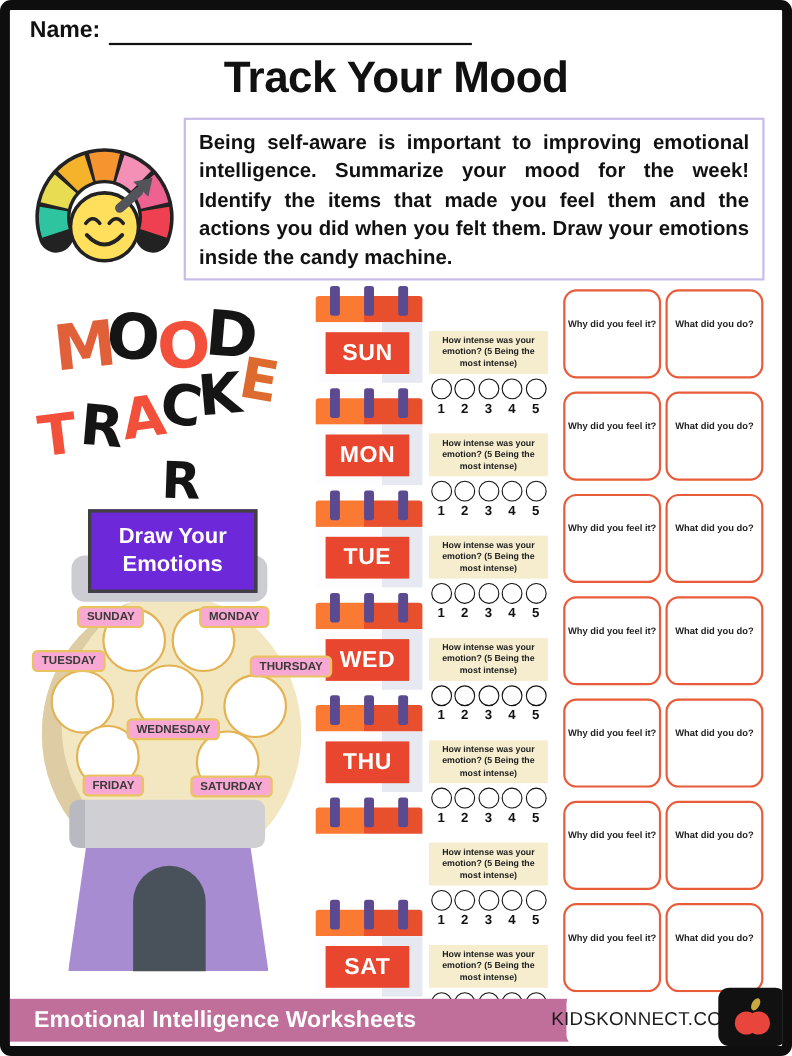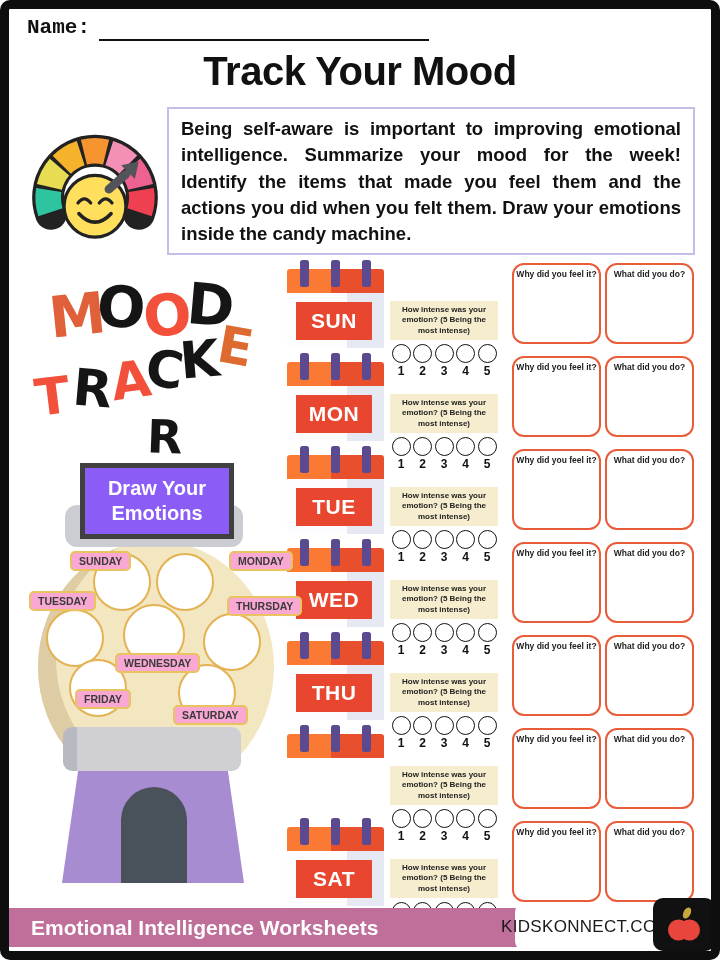--- a/index.html
+++ b/index.html
@@ -4,21 +4,21 @@
 <style>
   * { margin:0; padding:0; box-sizing:border-box; }
   html,body { background:#fff; }
   body { font-family:"Liberation Sans", sans-serif; }
   .page {
     position:relative; width:720px; height:960px;
     border:9px solid #0e0e0e; border-radius:10px;
     background:#ffffff; overflow:hidden;
   }
   
-  .name-label { position:absolute; left:18px; top:7px; font-size:21px; font-weight:bold; color:#111;font-family:Liberation Mono, monospace; }
+  .name-label { position:absolute; left:18px; top:7px; font-size:21px; font-weight:bold; color:#111; }
   .name-line { position:absolute; left:90px; top:8px; width:330px; height:24px; border-bottom:2px solid #111; }
   .title { position:absolute; left:0; top:40px; width:100%; text-align:center; font-size:40px; font-weight:bold; color:#111; letter-spacing:-0.5px; }
   .desc {
     position:absolute; left:158px; top:98px; width:528px; height:148px;
     border:2px solid #c8bce8; padding:7px 12px; background:#fff;
     font-size:18.5px; font-weight:bold; color:#111; line-height:1.42;
     text-align:justify; overflow:hidden;
   }
   
   .meter { position:absolute; left:16px; top:112px; width:140px; height:130px; }
@@ -37,39 +37,39 @@
   .wl6{left:78px;top:74px;transform:rotate(-8deg);}
   .wl7{left:113px;top:63px;transform:rotate(8deg);}
   .wl8{left:147px;top:53px;transform:rotate(-5deg);}
   .wl9{left:185px;top:40px;transform:rotate(10deg);}
   .wl10{left:114px;top:133px;transform:rotate(2deg);}
   
   .machine { position:absolute; left:26px; top:446px; width:246px; height:474px; }
   .machine .cap { position:absolute; left:30px; top:50px; width:178px; height:42px; background:#cccdd2; border-radius:12px; z-index:2; }
   .machine .sign {
     position:absolute; left:45px; top:8px; width:154px; height:76px; z-index:3;
-    background:#8b5cf6; border:5px solid #404040;
+    background:#6d28d9; border:3px solid #404040;
     display:flex; align-items:center; justify-content:center; text-align:center;
     color:#fff; font-size:20px; font-weight:bold; line-height:1.25; padding:0 14px;
   }
   .machine .globe {
     position:absolute; left:3px; top:86px; width:236px; height:252px; border-radius:50%;
     background:#f3e7c2; box-shadow:inset 18px -8px 0 0 #ddcca4; z-index:1;
   }
   .gum { position:absolute; width:58px; height:58px; border-radius:50%; background:#fff; border:2px solid #e3b253; z-index:2; }
   .g0{left:58px;top:98px;} .g1{left:121px;top:98px;}
   .g2{left:11px;top:154px;} .g3{left:88px;top:149px;width:62px;height:62px;} .g4{left:168px;top:158px;}
   .g5{left:34px;top:204px;} .g6{left:143px;top:209px;}
   .tag {
     position:absolute; z-index:3; background:#f9a8d4; border:2px solid #e8c360; border-radius:5px;
     padding:2px 7px; font-size:10.5px; font-weight:bold; color:#3a3a3a; white-space:nowrap;
   }
-  .t0{left:35px;top:96px;} .t1{left:146px;top:96px;margin-left:48px;}
+  .t0{left:35px;top:96px;} .t1{left:146px;top:96px;}
   .t2{left:-6px;top:136px;} .t3{left:180px;top:141px;margin-left:12px;}
-  .t4{left:80px;top:198px;} .t5{left:40px;top:234px;} .t6{left:138px;top:250px;}
+  .t4{left:80px;top:198px;} .t5{left:40px;top:249px;} .t6{left:138px;top:250px;}
   .machine .collar {
     position:absolute; left:28px; top:272px; width:178px; height:44px; border-radius:9px; z-index:6;
     background:linear-gradient(to right,#b9bac1 0px,#b9bac1 14px,#cfcfd4 14px);
   }
   .machine .base {
     position:absolute; left:27px; top:314px; width:182px; height:114px; background:#a88cd2; z-index:5;
     clip-path:polygon(9% 0, 91% 0, 100% 100%, 0 100%);
   }
   .machine .arch { position:absolute; left:86px; top:332px; width:66px; height:96px; background:#49525a; border-radius:33px 33px 0 0; z-index:6; }
   
@@ -85,21 +85,21 @@
   .cal-label { position:absolute; left:9px; top:9px; width:76px; height:38px; background:#e8462f;
     display:flex; align-items:center; justify-content:center; color:#fff; font-size:21px; font-weight:bold; letter-spacing:0.5px; }
   .intensity { position:absolute; left:103px; top:15px; width:108px; }
   .intensity-q { background:#f5edce; padding:4px 2px; font-size:8px; font-weight:bold; color:#222; text-align:center; line-height:1.3;margin-top:28px; }
   .scale { display:flex; justify-content:space-between; margin-top:4px; padding:0 1px; }
   .scale-item { width:20px; display:flex; flex-direction:column; align-items:center; }
   .bubble { width:19px; height:19px; border:1.5px solid #111; border-radius:50%; background:#fff; }
   .num { font-size:12px; font-weight:bold; color:#111; margin-top:1px; }
   .answer-box { position:absolute; top:5px; width:89px; height:81px; border:2px solid #e85c3a; border-radius:12px; background:#fff; text-align:center; }
   .answer-box.why { left:225px; } .answer-box.what { left:318px; }
-  .answer-q { margin-top:4px; font-size:8.5px; font-weight:bold; color:#222; }
+  .answer-q { margin-top:24px; font-size:8.5px; font-weight:bold; color:#222; }
   
   .footer-band { position:absolute; left:0; top:899px; width:514px; height:39px; background:#c06e9a; z-index:1;
     color:#fff; font-size:21px; font-weight:bold; line-height:39px; padding-left:22px; }
   .site-box { position:absolute; left:506px; top:893px; width:152px; height:49px; background:#fff; border-radius:10px; z-index:2;
     display:flex; align-items:center; justify-content:center; }
   .site-text { font-size:17px; color:#1a1a1a; letter-spacing:0.3px; padding-right:10px; }
   .apple-box { position:absolute; left:644px; top:889px; width:62px; height:53px; background:#111; border-radius:10px; z-index:3;
     display:flex; align-items:center; justify-content:center; }
 </style>
 </head>

